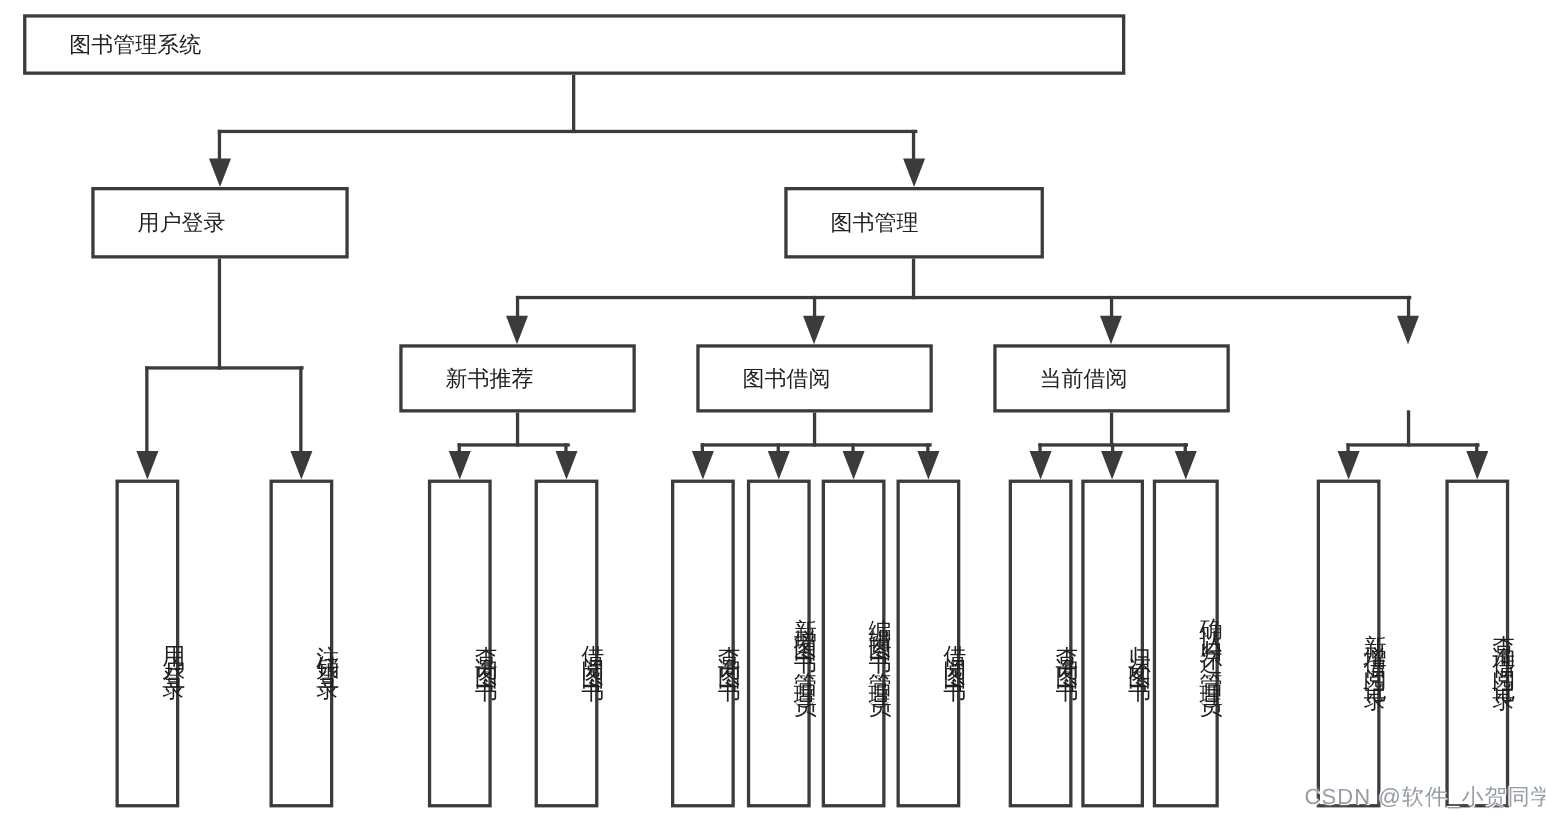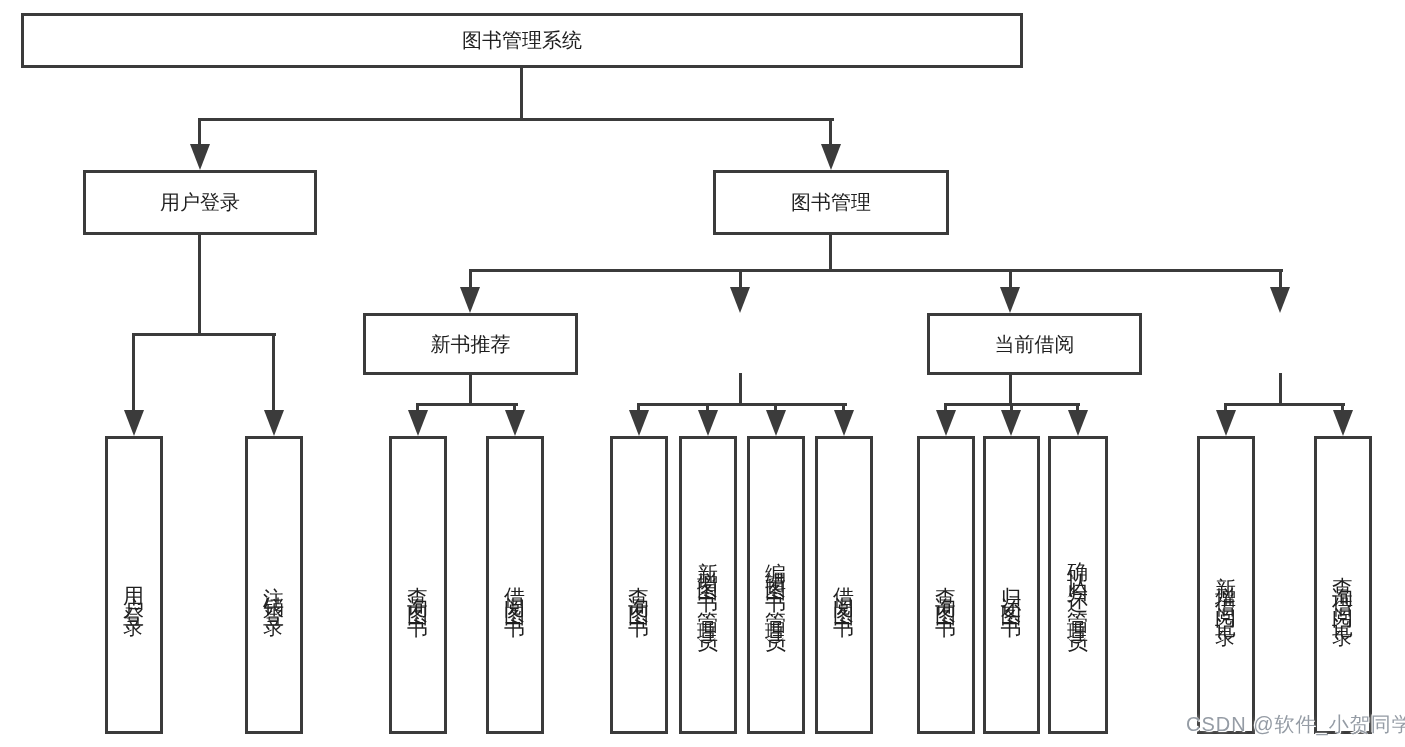--- a/index.html
+++ b/index.html
@@ -19,24 +19,25 @@
     height:747px;
     background:var(--background);
     overflow:hidden;
   }
   .node{
     position:absolute;
     background:var(--box-fill);
     border:3px solid var(--box-border);
     display:flex;
     align-items:center;
-    justify-content:center;
+    justify-content:flex-start;
     color:var(--text);
     font-size:20px;
     z-index:2;
+    padding-left:39px;
   }
   .node .lbl{white-space:nowrap;}
   .vnode .lbl{
     writing-mode:vertical-rl;
     text-orientation:mixed;
     letter-spacing:10px;
     margin-bottom:-10px;
     font-size:21px;
     line-height:1;
   }
@@ -77,21 +78,24 @@
   <div class="node" style="left:83px;top:170px;width:234px;height:65px;">
     <span class="lbl">用户登录</span>
   </div>
   <div class="node" style="left:713px;top:170px;width:236px;height:65px;">
     <span class="lbl">图书管理</span>
   </div>
 
   <div class="node" style="left:363px;top:313px;width:215px;height:62px;">
     <span class="lbl">新书推荐</span>
   </div>
-  <div class="node" style="left:903px;top:313px;width:215px;height:62px;margin-left:24px;">
+  <div class="node" style="left:633px;top:313px;width:215px;height:62px;">
+    <span class="lbl">图书借阅</span>
+  </div>
+  <div class="node" style="left:903px;top:313px;width:215px;height:62px;">
     <span class="lbl">当前借阅</span>
   </div>
 
   <div class="node vnode" style="left:105px;top:436px;width:58px;height:298px;">
     <span class="lbl">用户登录</span>
   </div>
   <div class="node vnode" style="left:245px;top:436px;width:58px;height:298px;">
     <span class="lbl">注销登录</span>
   </div>
 

